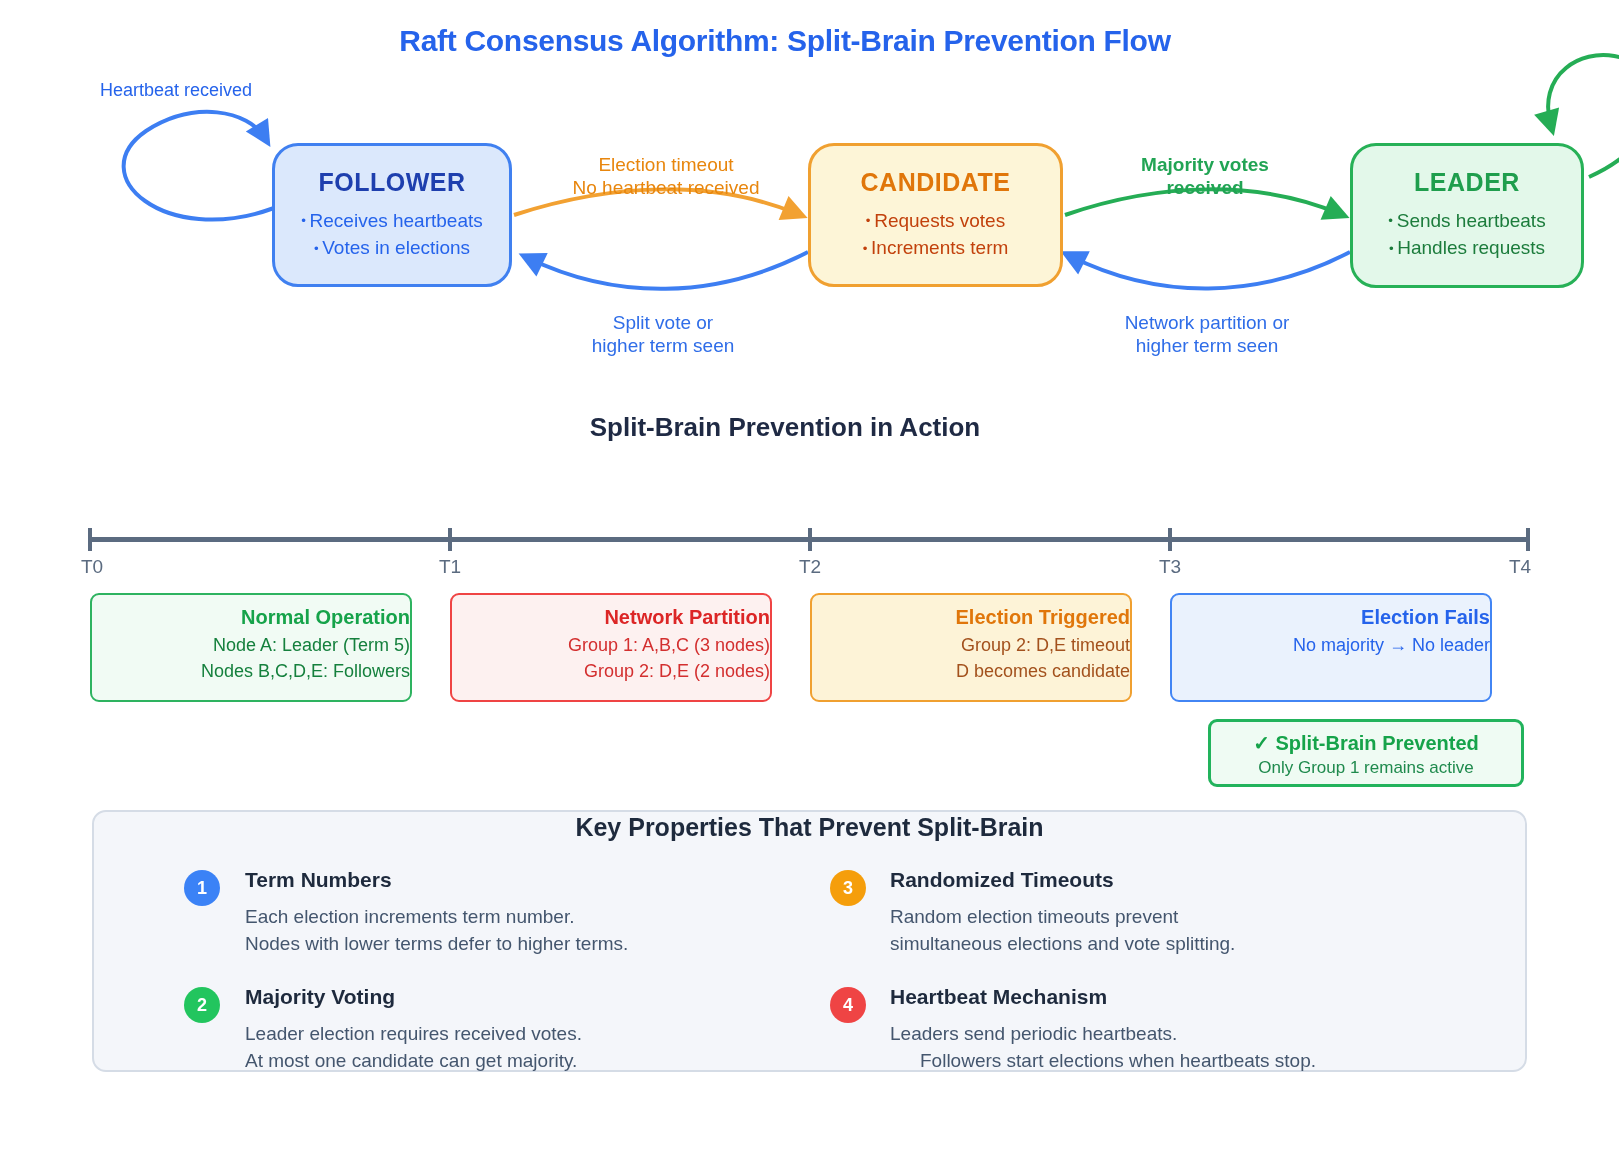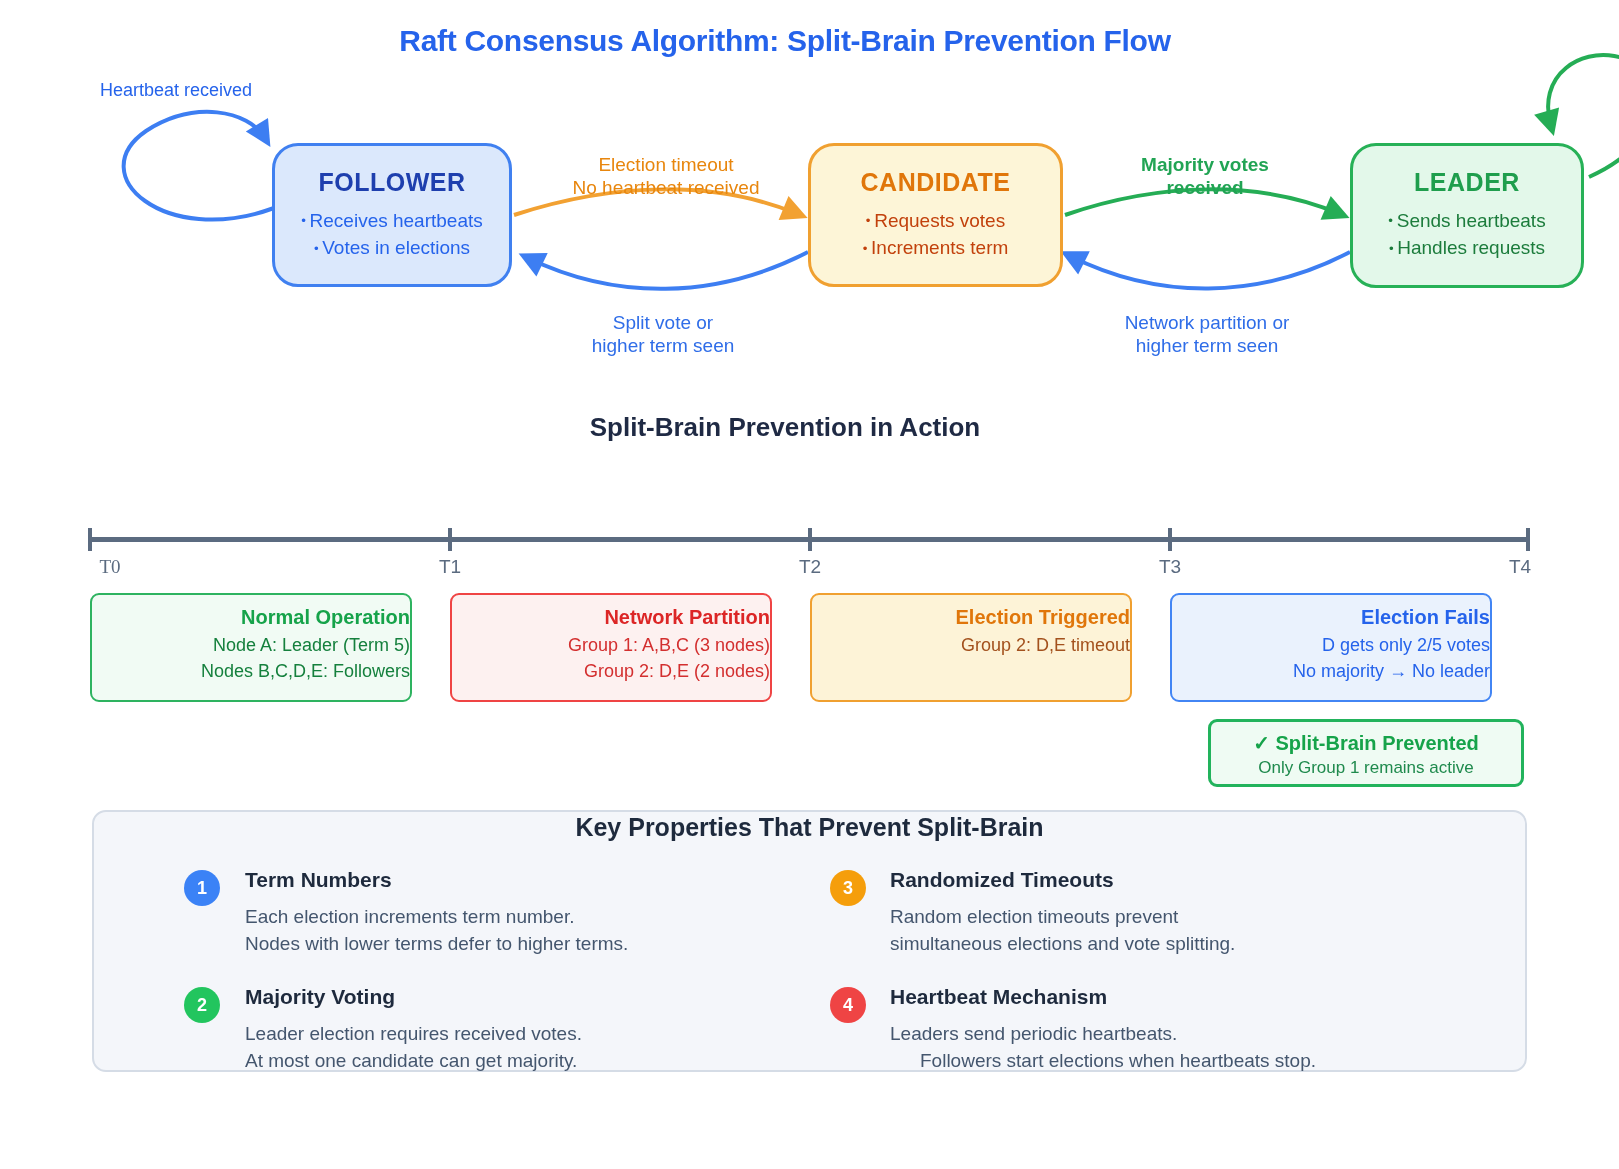--- a/index.html
+++ b/index.html
@@ -166,43 +166,43 @@
 
   <div class="abs section-title">Split-Brain Prevention in Action</div>
 
   <div class="abs tl-line"></div>
   <div class="abs tl-tick" style="left:88px;"></div>
   <div class="abs tl-tick" style="left:448px;"></div>
   <div class="abs tl-tick" style="left:808px;"></div>
   <div class="abs tl-tick" style="left:1168px;"></div>
   <div class="abs tl-tick" style="left:1526px;"></div>
 
-  <div class="abs tl-tick-label" style="left:80px;font-family:Liberation Serif, serif;">T0</div>
+  <div class="abs tl-tick-label" style="left:62px;">T0</div>
   <div class="abs tl-tick-label" style="left:420px;">T1</div>
   <div class="abs tl-tick-label" style="left:780px;">T2</div>
   <div class="abs tl-tick-label" style="left:1140px;">T3</div>
   <div class="abs tl-tick-label" style="left:1490px;">T4</div>
 
   <div class="abs event-box ev-green" style="left:90px;">
     <div class="ev-title">Normal Operation</div>
     <div class="ev-line">Node A: Leader (Term 5)</div>
     <div class="ev-line">Nodes B,C,D,E: Followers</div>
   </div>
   <div class="abs event-box ev-red" style="left:450px;">
     <div class="ev-title">Network Partition</div>
     <div class="ev-line">Group 1: A,B,C (3 nodes)</div>
     <div class="ev-line">Group 2: D,E (2 nodes)</div>
   </div>
   <div class="abs event-box ev-orange" style="left:810px;">
     <div class="ev-title">Election Triggered</div>
     <div class="ev-line">Group 2: D,E timeout</div>
+    <div class="ev-line">D becomes candidate</div>
   </div>
   <div class="abs event-box ev-blue" style="left:1170px;">
     <div class="ev-title">Election Fails</div>
-    <div class="ev-line">D gets only 2/5 votes</div>
     <div class="ev-line">No majority → No leader</div>
   </div>
 
   <div class="abs outcome-box">
     <div class="oc-title">✓ Split-Brain Prevented</div>
     <div class="oc-sub">Only Group 1 remains active</div>
   </div>
 
   <div class="abs props-panel"></div>
   <div class="abs props-title">Key Properties That Prevent Split-Brain</div>

